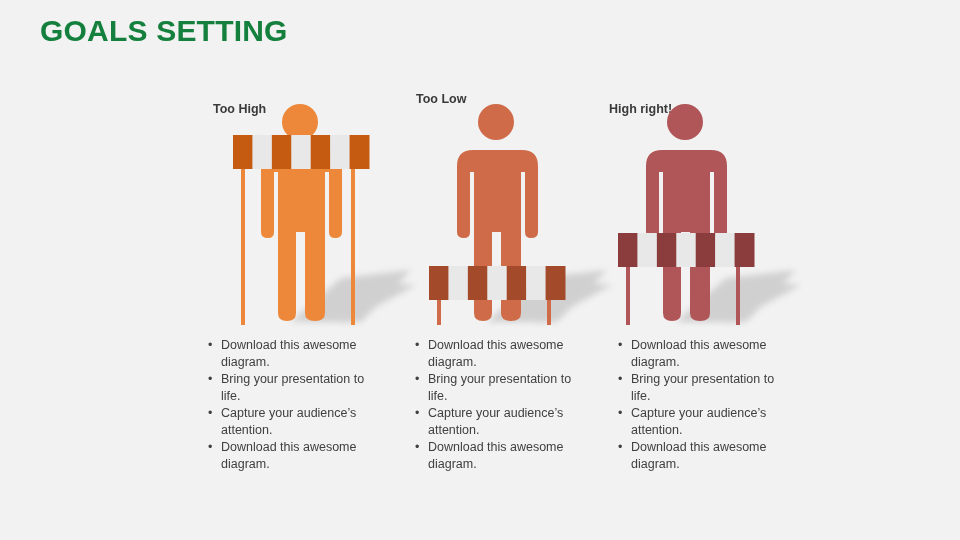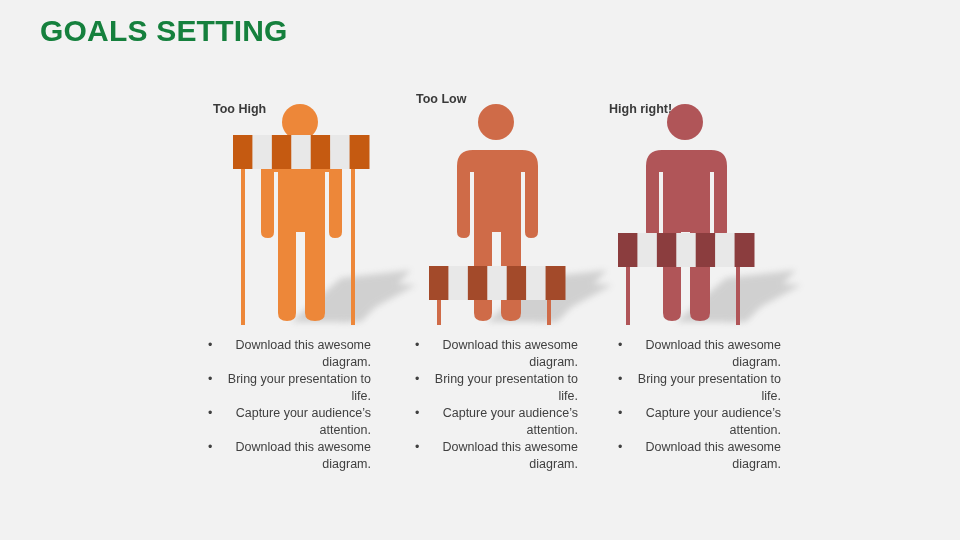--- a/index.html
+++ b/index.html
@@ -1,21 +1,21 @@
 <!DOCTYPE html>
 <html><head>
 <meta charset="utf-8">
 <style>
   html, body { margin:0; padding:0; }
   body { width:960px; height:540px; background:#F2F2F2; position:relative; overflow:hidden;
          font-family:"Liberation Sans", "DejaVu Sans", sans-serif; color:#404040; }
   .title { position:absolute; left:40px; top:14px; font-size:30px; font-weight:bold; letter-spacing:0.2px; color:#15803d; }
   .fig-label { position:absolute; font-size:12.5px; font-weight:bold; color:#3a3a3a; }
   svg.stage { position:absolute; left:0; top:0; }
-  .bullets { position:absolute; margin:0; padding:0; list-style:none; font-size:12.5px; line-height:17px; color:#404040;text-align:right; }
+  .bullets { position:absolute; margin:0; padding:0; list-style:none; font-size:12.5px; line-height:17px; color:#404040; }
   .bullets li { position:relative; padding-left:13px; width:150px; }
   .bullets li::before { content:"•"; position:absolute; left:0; top:0; }
 </style>
 </head>
 <body>
 
 <div class="title">GOALS SETTING</div>
 
 <div class="fig-label" style="left:213px; top:102px;">Too High</div>
 <div class="fig-label" style="left:416px; top:92px;">Too Low</div>

